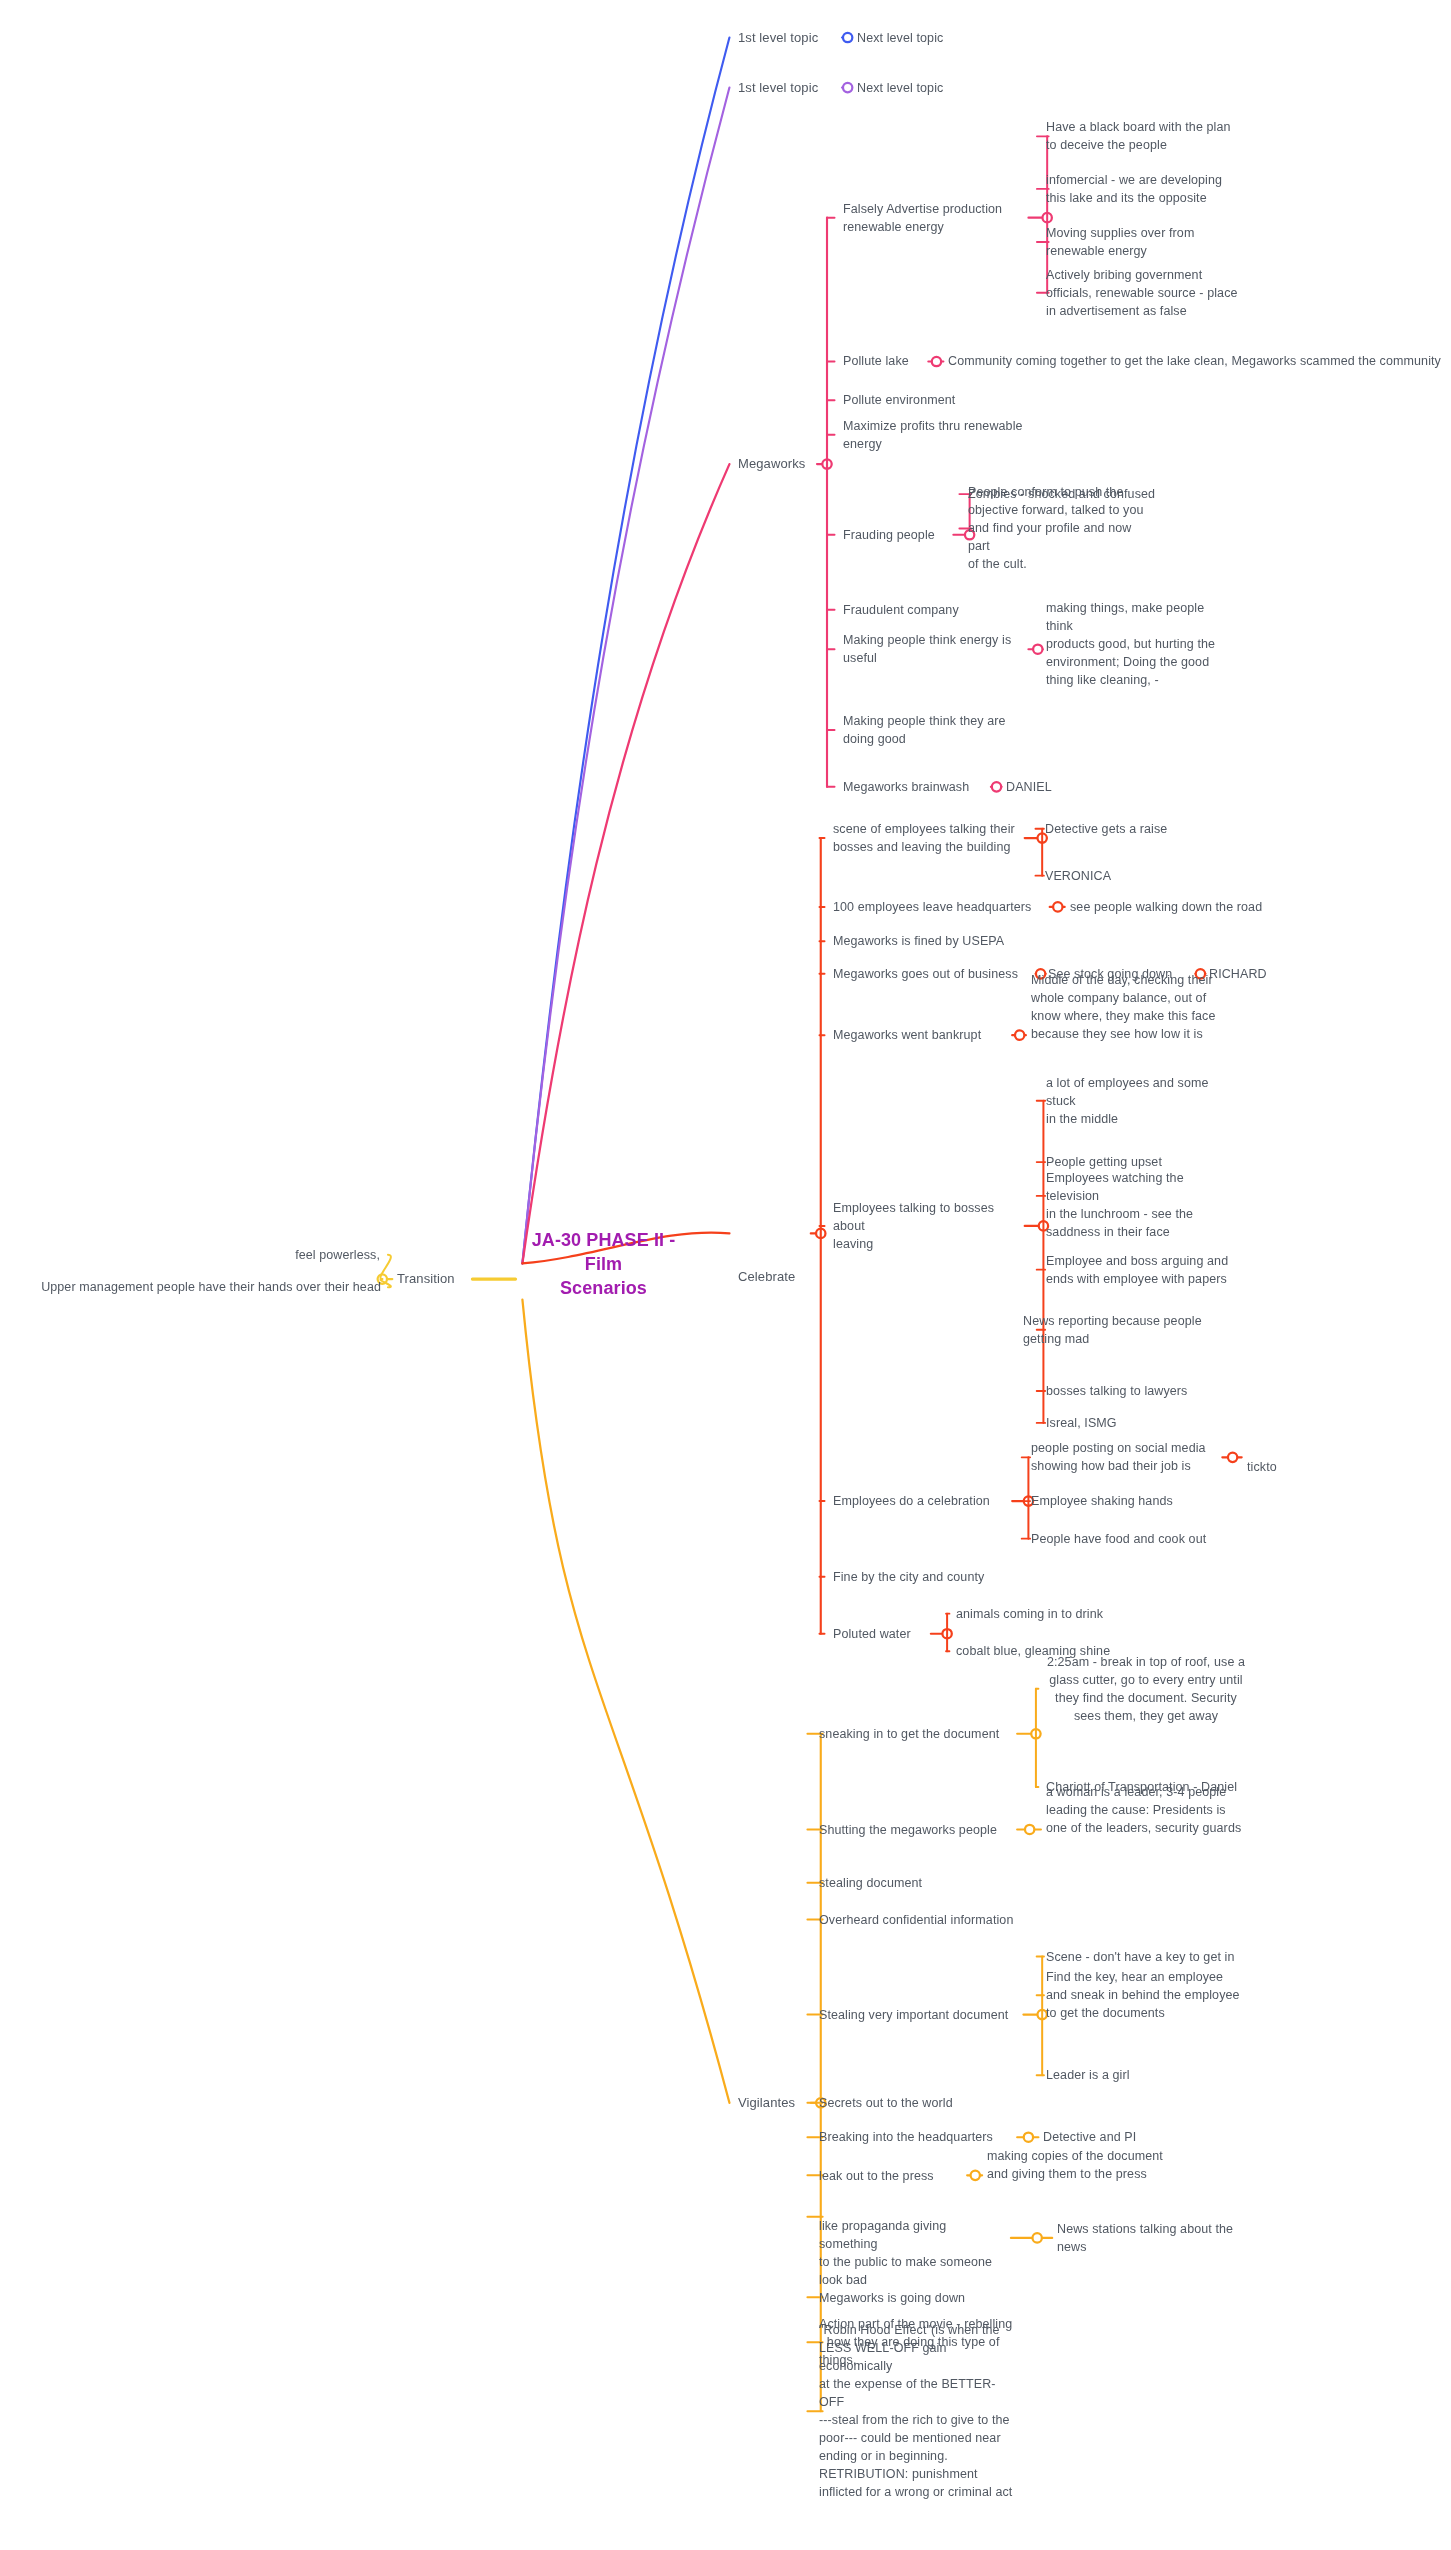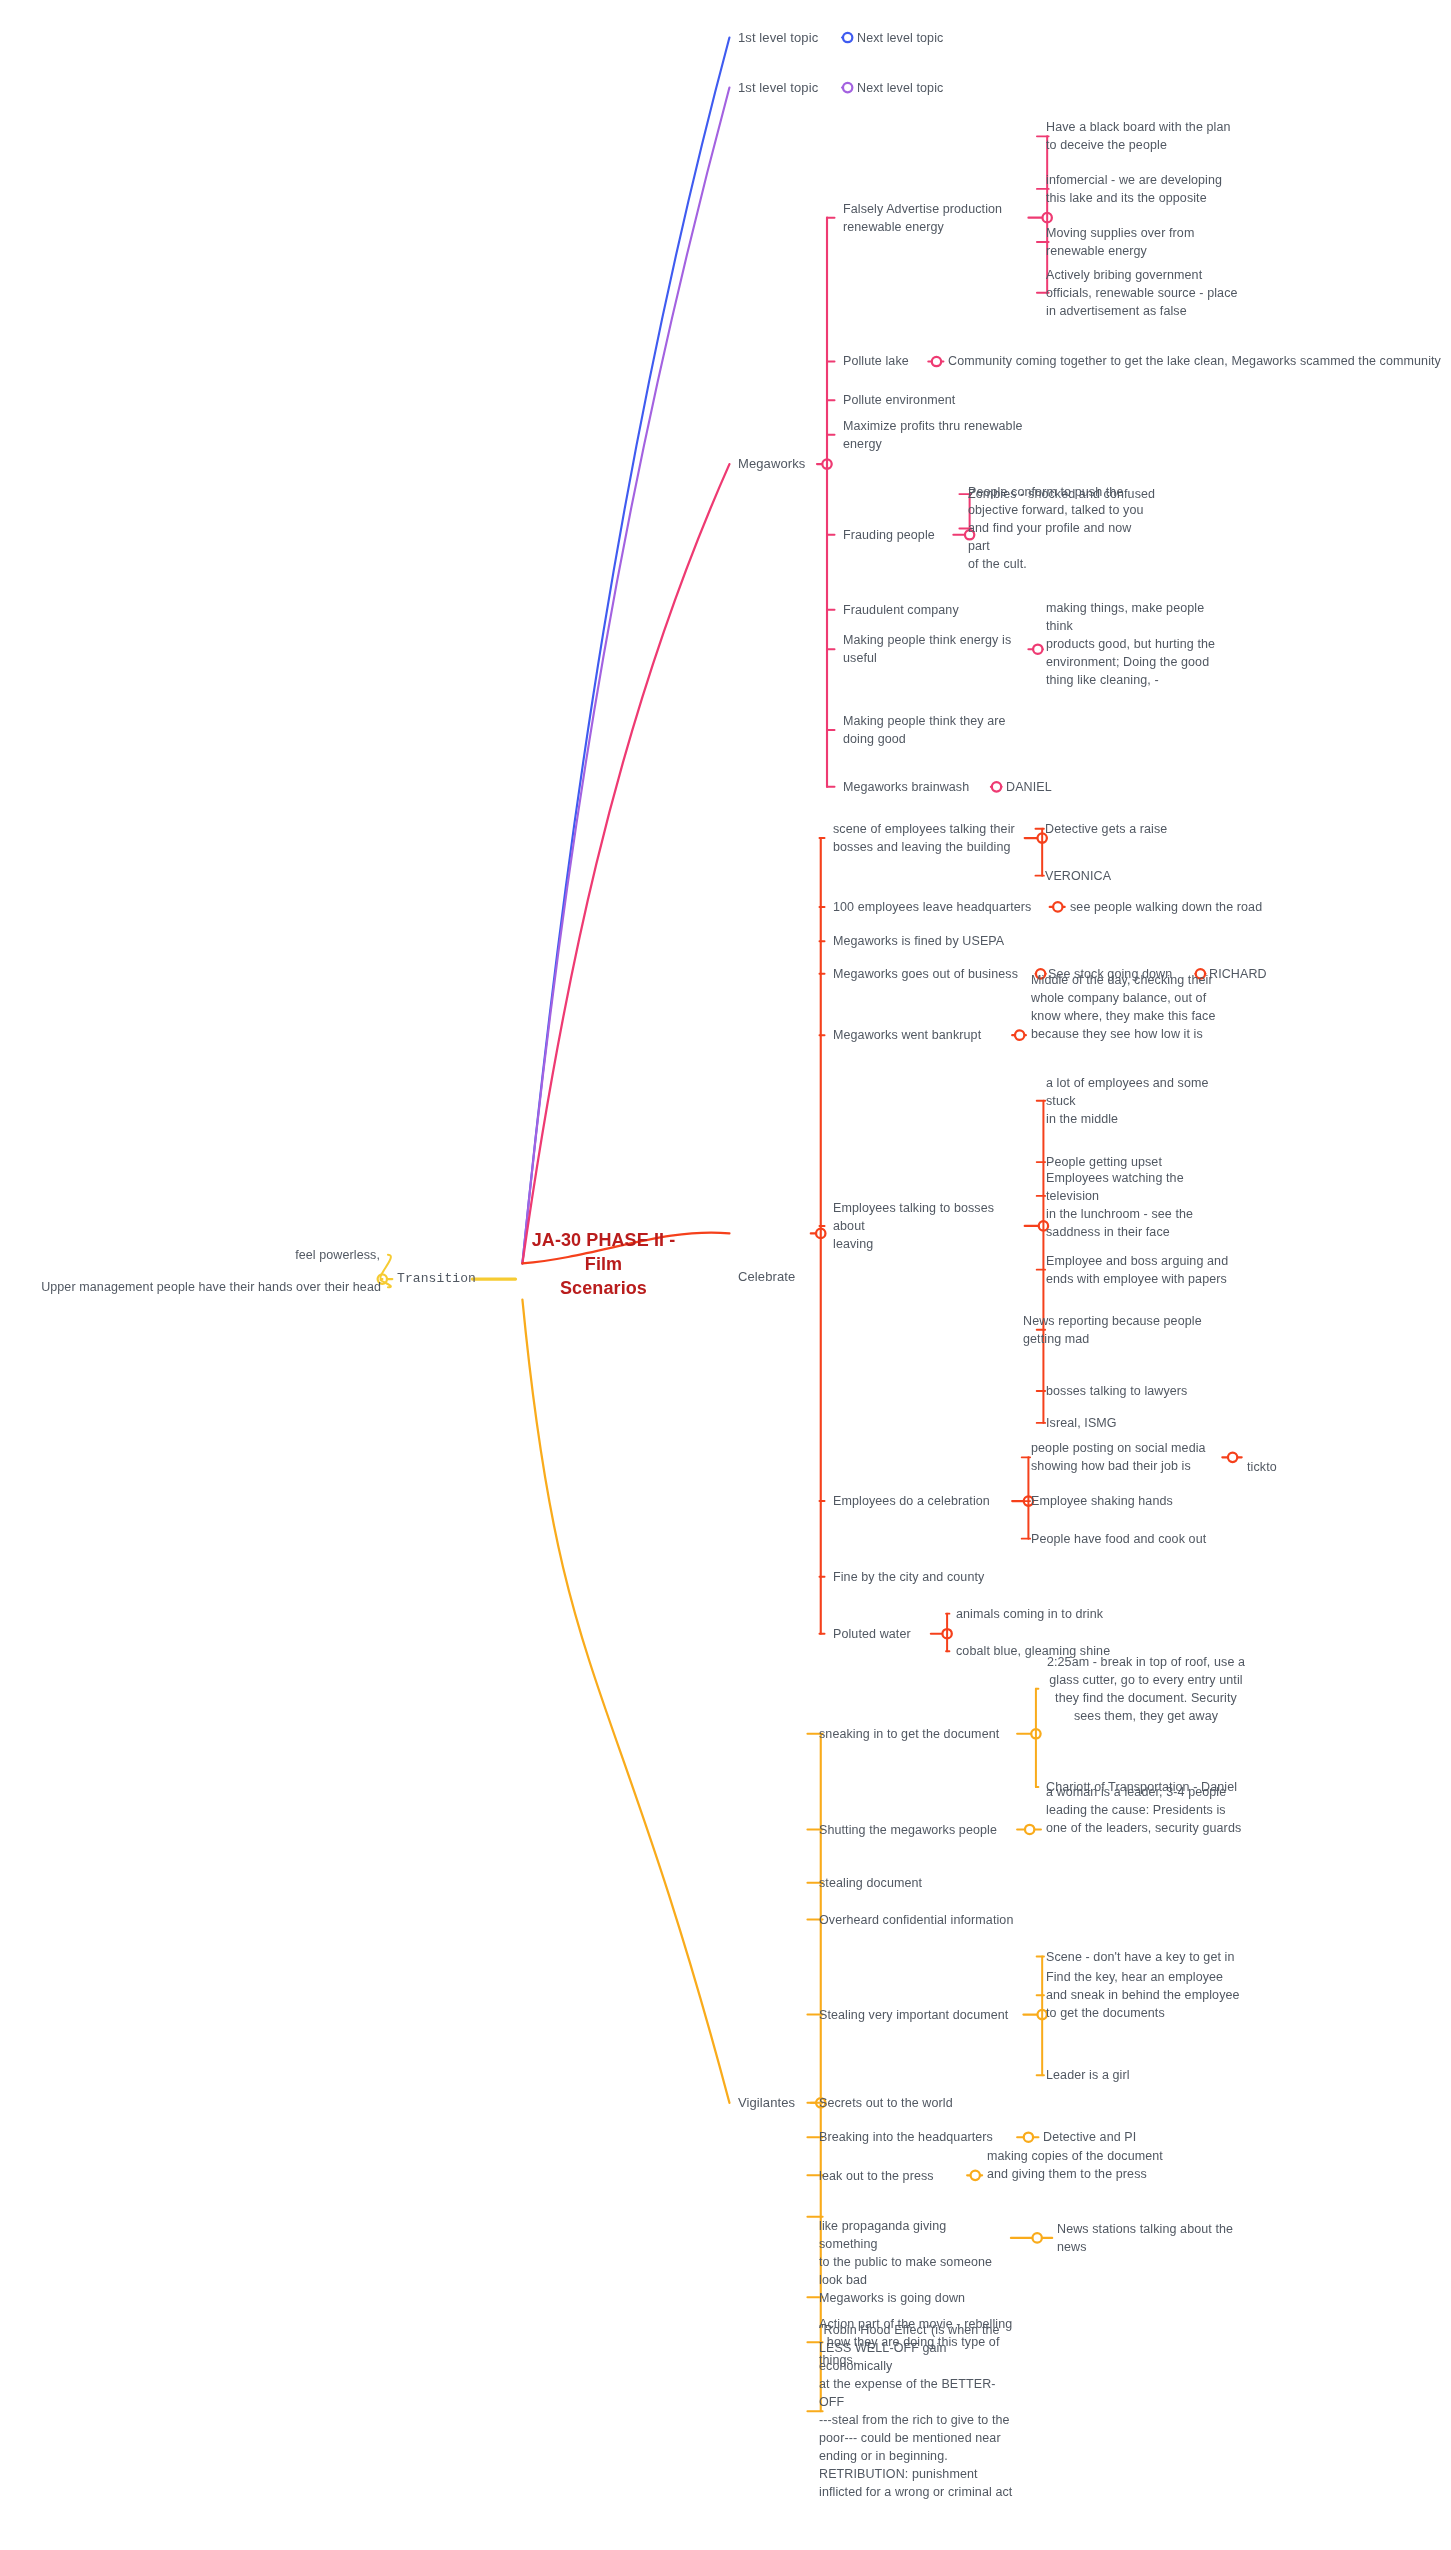--- a/index.html
+++ b/index.html
@@ -18,21 +18,21 @@
     line-height:18px;
     color:#515862;
     white-space:pre-line;
     letter-spacing:0.1px;
   }
   .node.lvl1{font-size:13px;}
   .node.root{
     font-size:18px;
     line-height:24px;
     font-weight:bold;
-    color:#b91c1c;
+    color:#a21caf;
     text-align:center;
     letter-spacing:0.1px;
   }
   .node.ralign{text-align:right;}
 </style>
 </head>
 <body>
 
 <div id="map-canvas">
   <svg id="edges" viewBox="0 0 2321 4077" xmlns="http://www.w3.org/2000/svg">
@@ -342,17 +342,17 @@
 - how they are doing this type of
 things,</div>
     <div class="node" style="left: 819px; width: 194px; top: 2321px;">"Robin Hood Effect"(is when the
 LESS WELL-OFF gain economically
 at the expense of the BETTER-OFF
 ---steal from the rich to give to the
 poor--- could be mentioned near
 ending or in beginning.
 RETRIBUTION: punishment
 inflicted for a wrong or criminal act</div>
-    <div class="node lvl1" style="left: 397px; width: 69px; top: 1270px; font-family: Liberation Mono, monospace;">Transition</div>
+    <div class="node lvl1" style="left: 397px; width: 69px; top: 1270px;">Transition</div>
     <div class="node ralign" style="left: 280px; width: 100px; top: 1246px;">feel powerless,</div>
     <div class="node ralign" style="left: 39px; width: 342px; top: 1278px;">Upper management people have their hands over their head</div>
   </div>
 
 
 </body></html>

